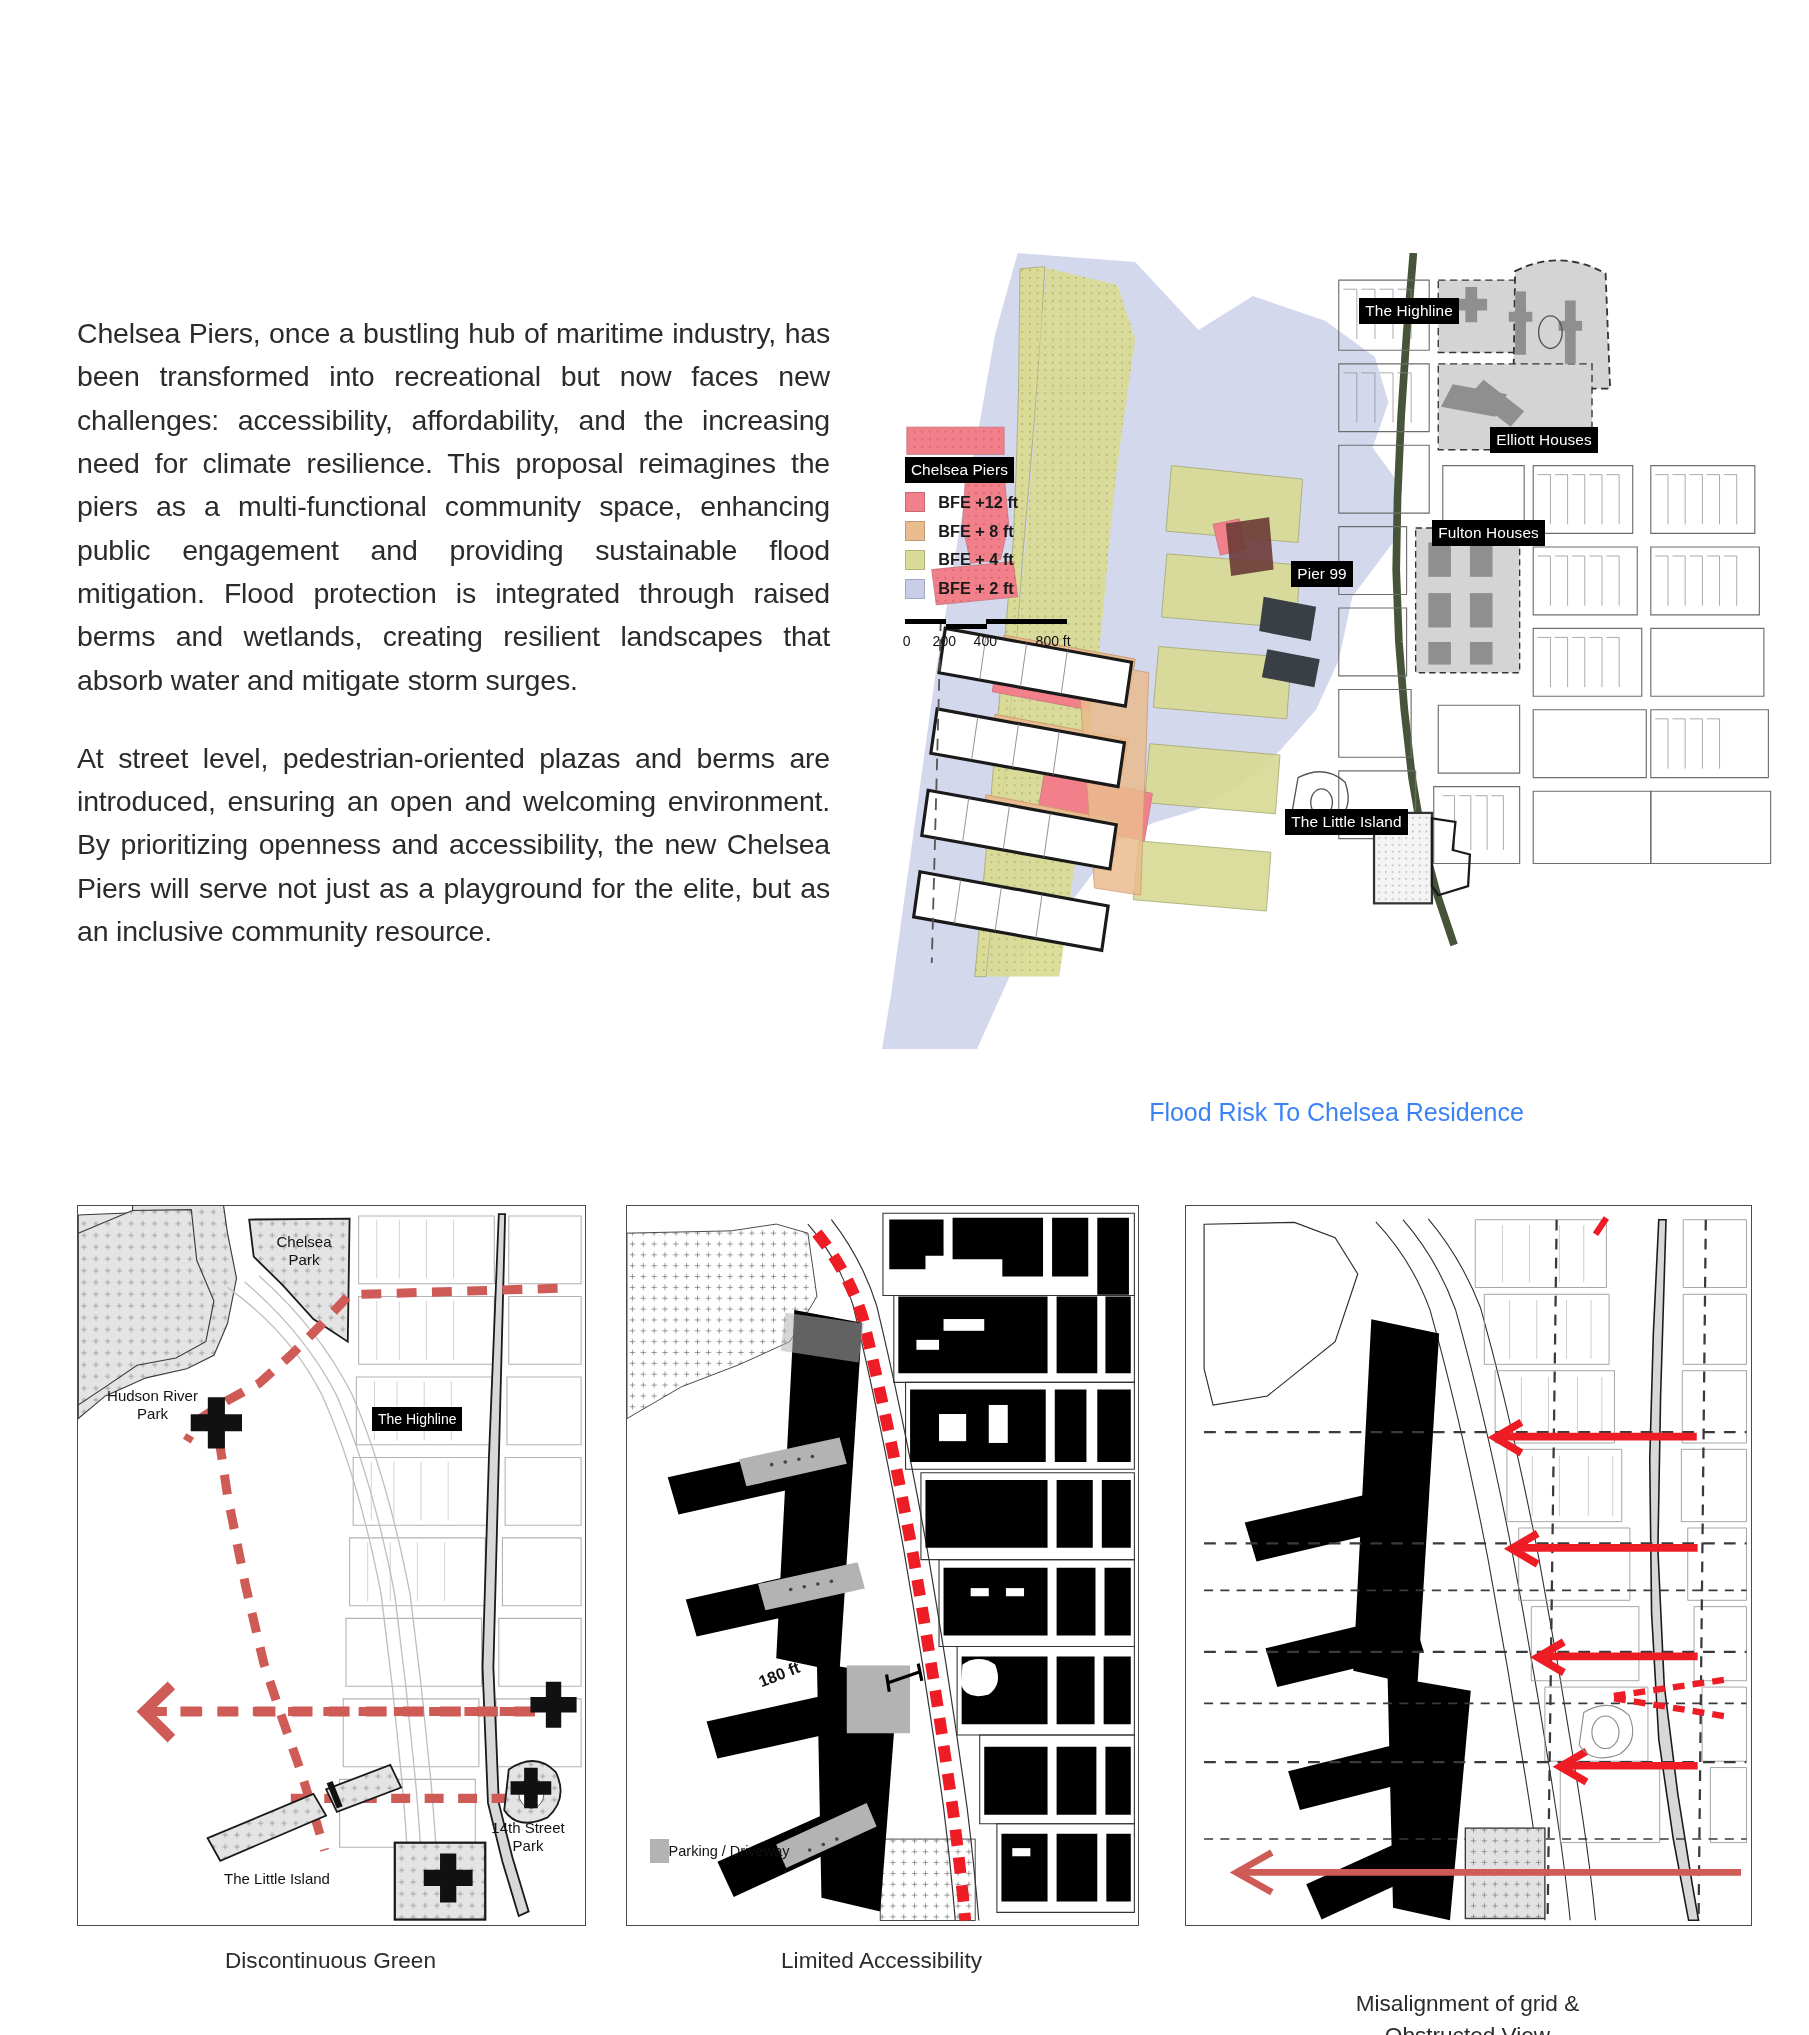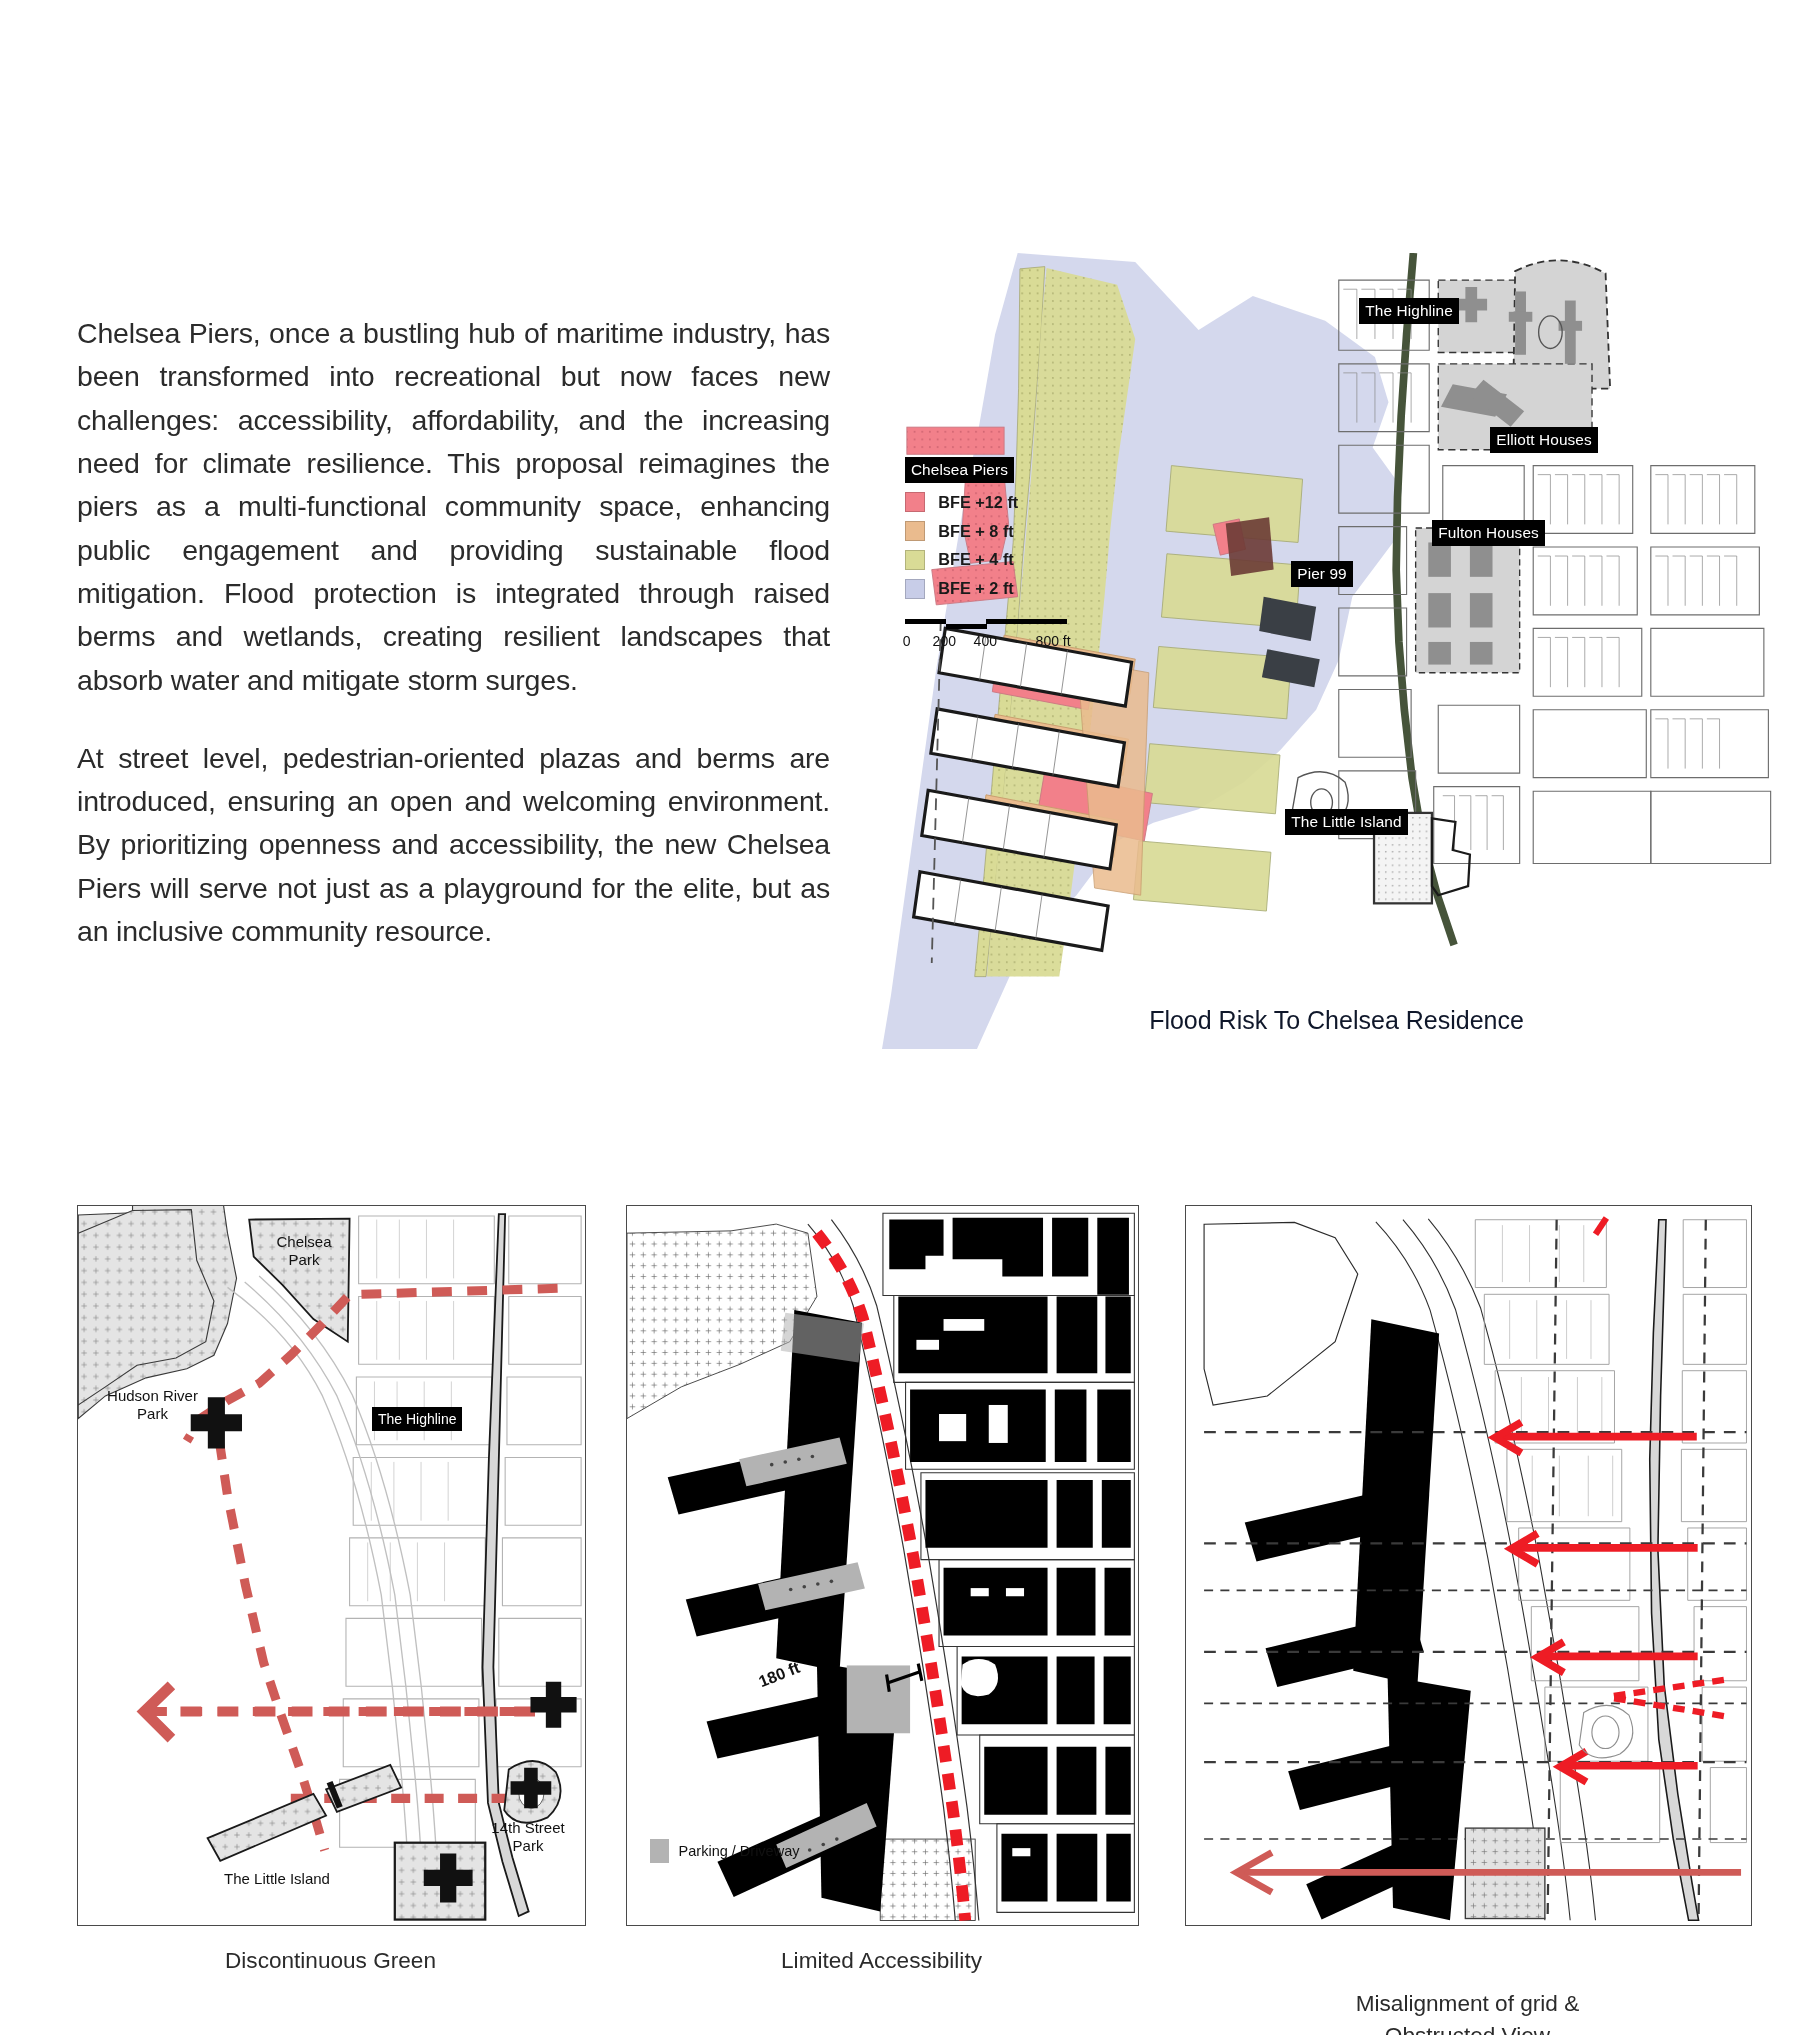--- a/index.html
+++ b/index.html
@@ -42,22 +42,22 @@
   .legend-sw{width:18px;height:18px;display:inline-block;border:0.5px solid rgba(0,0,0,.18);}
   .legend-tx{font-size:16.3px;margin-left:13.6px;color:#1a1a1a;white-space:nowrap;}
 
   #scalebar-wrap{position:absolute;left:22.6px;top:366px;width:181px;}
   #scalebar{position:relative;width:163px;height:10px;}
   #scalebar div{position:absolute;background:#000;height:5px;}
   .sb-ticks{position:relative;width:181px;height:18px;margin-top:3.6px;}
   .sb-ticks span{position:absolute;font-size:14px;color:#111;}
 
   #flood-caption{
-    position:absolute;left:882px;top:1006px;width:909px;
-    text-align:center;font-size:25px;color:#0f172a;font-weight:300;
+    position:absolute;left:882px;top:1098px;width:909px;
+    text-align:center;font-size:25px;color:#3b82f6;font-weight:300;
   }
 
   
   .bpanel{position:absolute;top:1205px;height:719px;background:#fff;border:0.9px solid #4a4a4a;}
   #bpanel-1{left:77px;width:507px;}
   #bpanel-2{left:626px;width:511px;}
   #bpanel-3{left:1185px;width:565px;}
   .bpanel svg{position:absolute;left:0;top:0;width:100%;height:100%;}
 
   .bcaption{
@@ -65,21 +65,21 @@
     font-size:22.6px;color:#2b2b2b;font-weight:300;line-height:1.42;
   }
   #bcap-1{left:77px;width:507px;}
   #bcap-2{left:626px;width:511px;}
   #bcap-3{left:1185px;width:565px;margin-top:43px;}
 
   .mini-label{position:absolute;font-size:15px;color:#111;text-align:center;line-height:1.2;}
   .mini-chip{position:absolute;background:#000;color:#fff;font-size:14px;padding:3.6px 5.9px 4.5px 5.9px;white-space:nowrap;}
   .parking-legend{position:absolute;display:flex;align-items:center;}
   .parking-sw{width:19px;height:23.5px;background:#b3b3b3;}
-  .parking-tx{font-size:14.5px;margin-left:10px;color:#111;}
+  .parking-tx{font-size:14.5px;color:#111;}
   .dim-label{position:absolute;font-size:16.3px;font-weight:bold;color:#111;transform:rotate(-22deg);}
 </style>
 </head>
 <body>
 
 <div id="intro-text">
   <p>Chelsea Piers, once a bustling hub of maritime industry, has been transformed into recreational but now faces new challenges: accessibility, affordability, and the increasing need for climate resilience. This proposal reimagines the piers as a multi-functional community space, enhancing public engagement and providing sustainable flood mitigation. Flood protection is integrated through raised berms and wetlands, creating resilient landscapes that absorb water and mitigate storm surges.</p>
   <p>At street level, pedestrian-oriented plazas and berms are introduced, ensuring an open and welcoming environment. By prioritizing openness and accessibility, the new Chelsea Piers will serve not just as a playground for the elite, but as an inclusive community resource.</p>
 </div>
 

